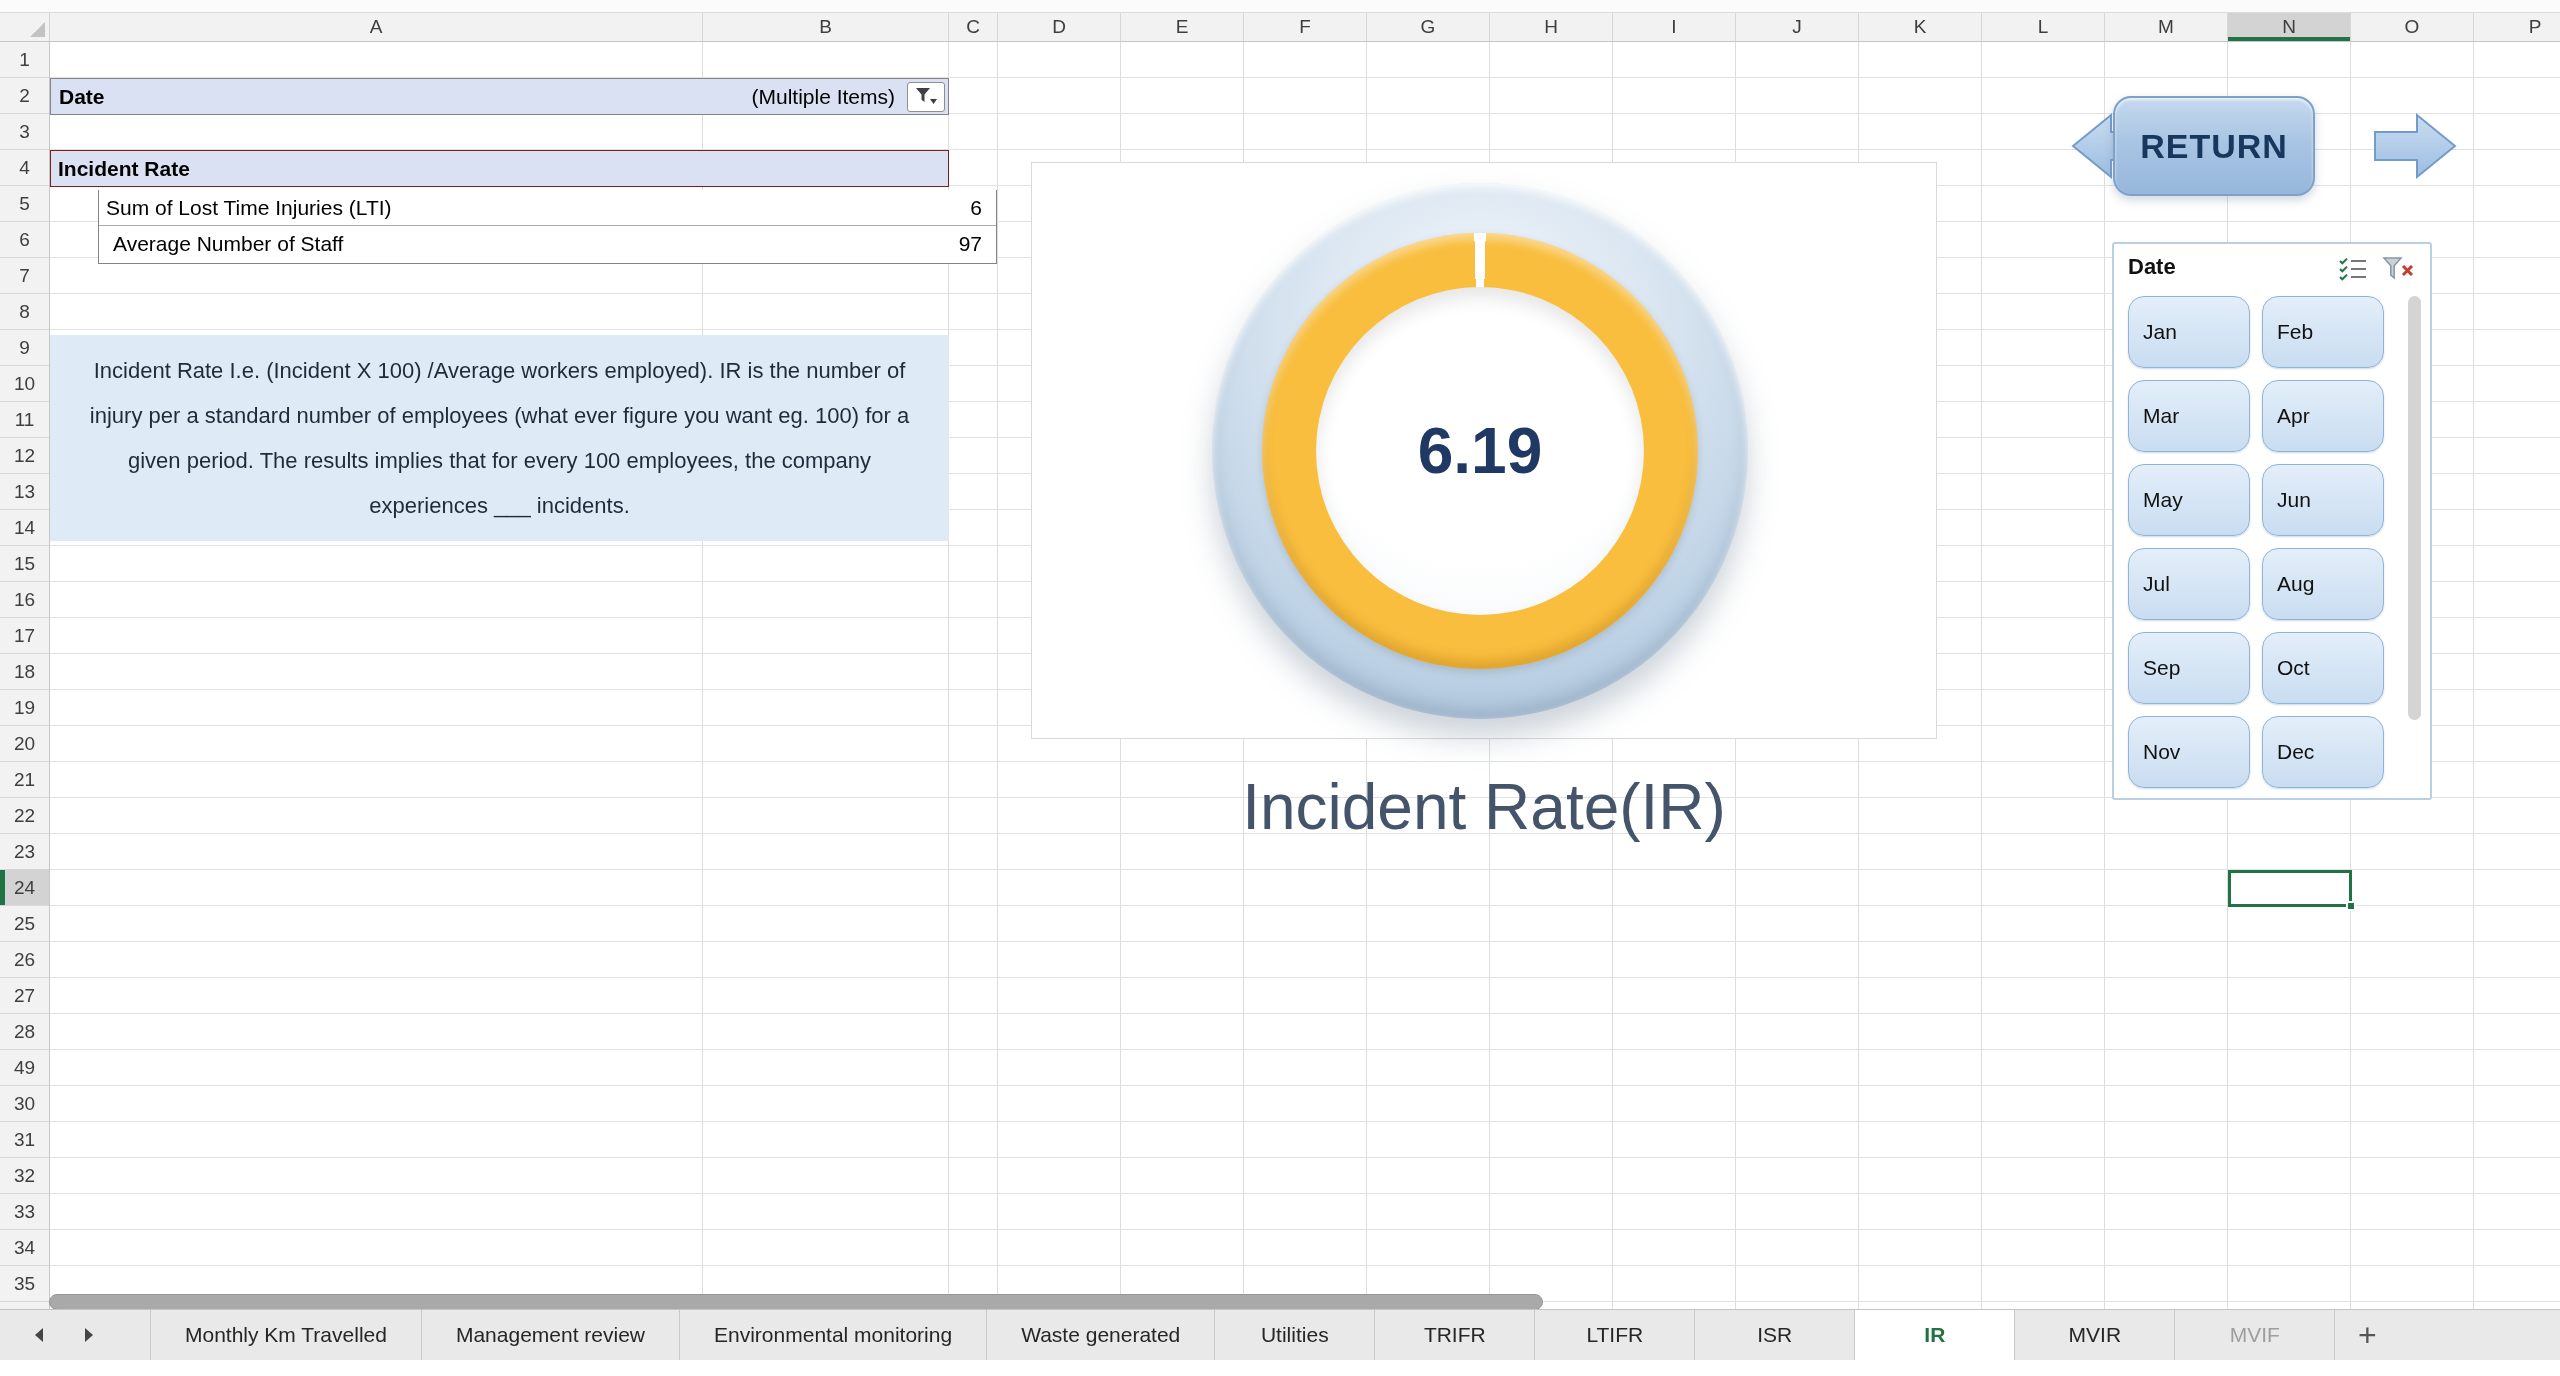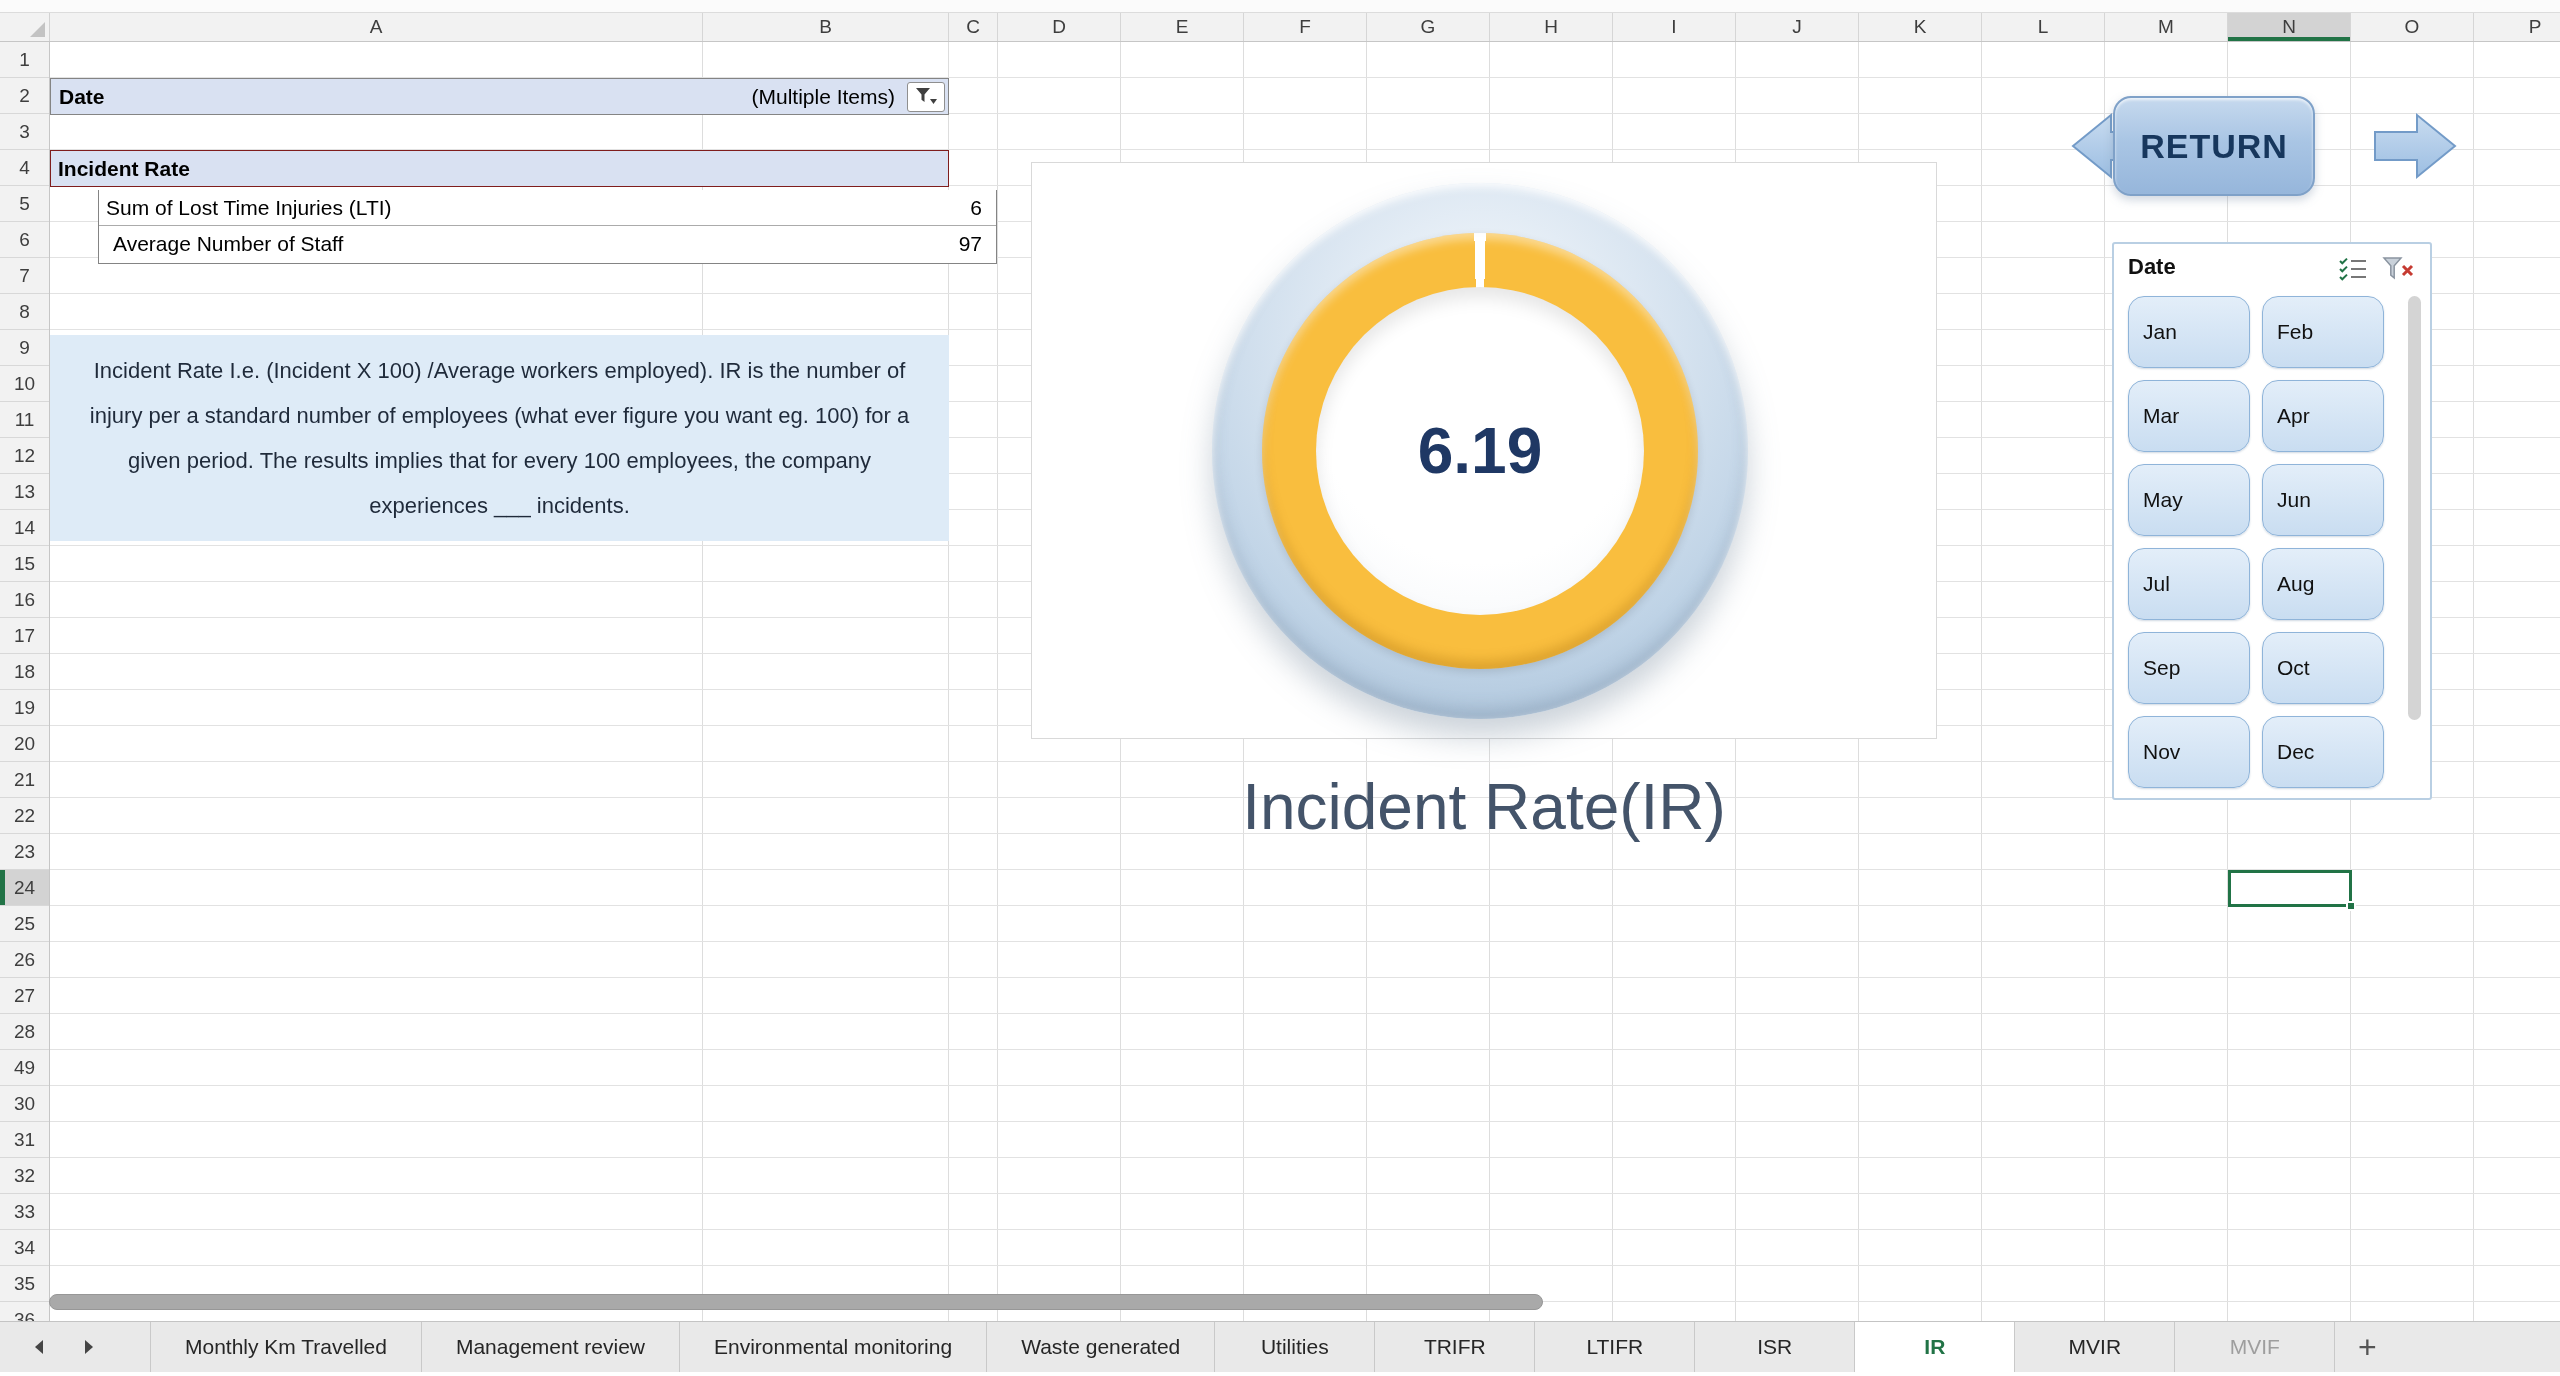--- a/index.html
+++ b/index.html
@@ -99,21 +99,21 @@
   
   #selection { left:2178px; top:828px; width:124px; height:37px; border:3px solid #217346; }
   #selection .handle { position:absolute; right:-7px; bottom:-7px; width:10px; height:10px;
     background:#217346; border:2px solid #fff; }
 
   
   #h-scrollbar { position:absolute; left:49px; top:1294px; width:1494px; height:16px;
     border-radius:8px; background:#A9A9A9; border:1px solid #979797; }
 
   
-  #tab-bar { position:absolute; left:0; bottom:4px; width:2560px; height:51px; background:#E9E9E9;
+  #tab-bar { position:absolute; left:0; bottom:16px; width:2560px; height:51px; background:#E9E9E9;
     border-top:1px solid #C4C4C4; display:flex; align-items:stretch; }
   #tab-nav { flex:none; width:150px; display:flex; align-items:center; gap:28px; padding-left:30px; }
   #tab-strip { display:flex; }
   .tab { min-width:160px; padding:0 34px; display:flex; align-items:center; justify-content:center;
     font-size:21px; color:#262626; border-right:1px solid #C9C9C9; white-space:nowrap; }
   .tab:first-child { border-left:1px solid #C9C9C9; }
   .tab.active { background:#fff; color:#217346; font-weight:bold; }
   .tab.muted { color:#9E9E9E; }
   #add-tab { width:64px; display:flex; align-items:center; justify-content:center;
     font-size:32px; color:#555; }

